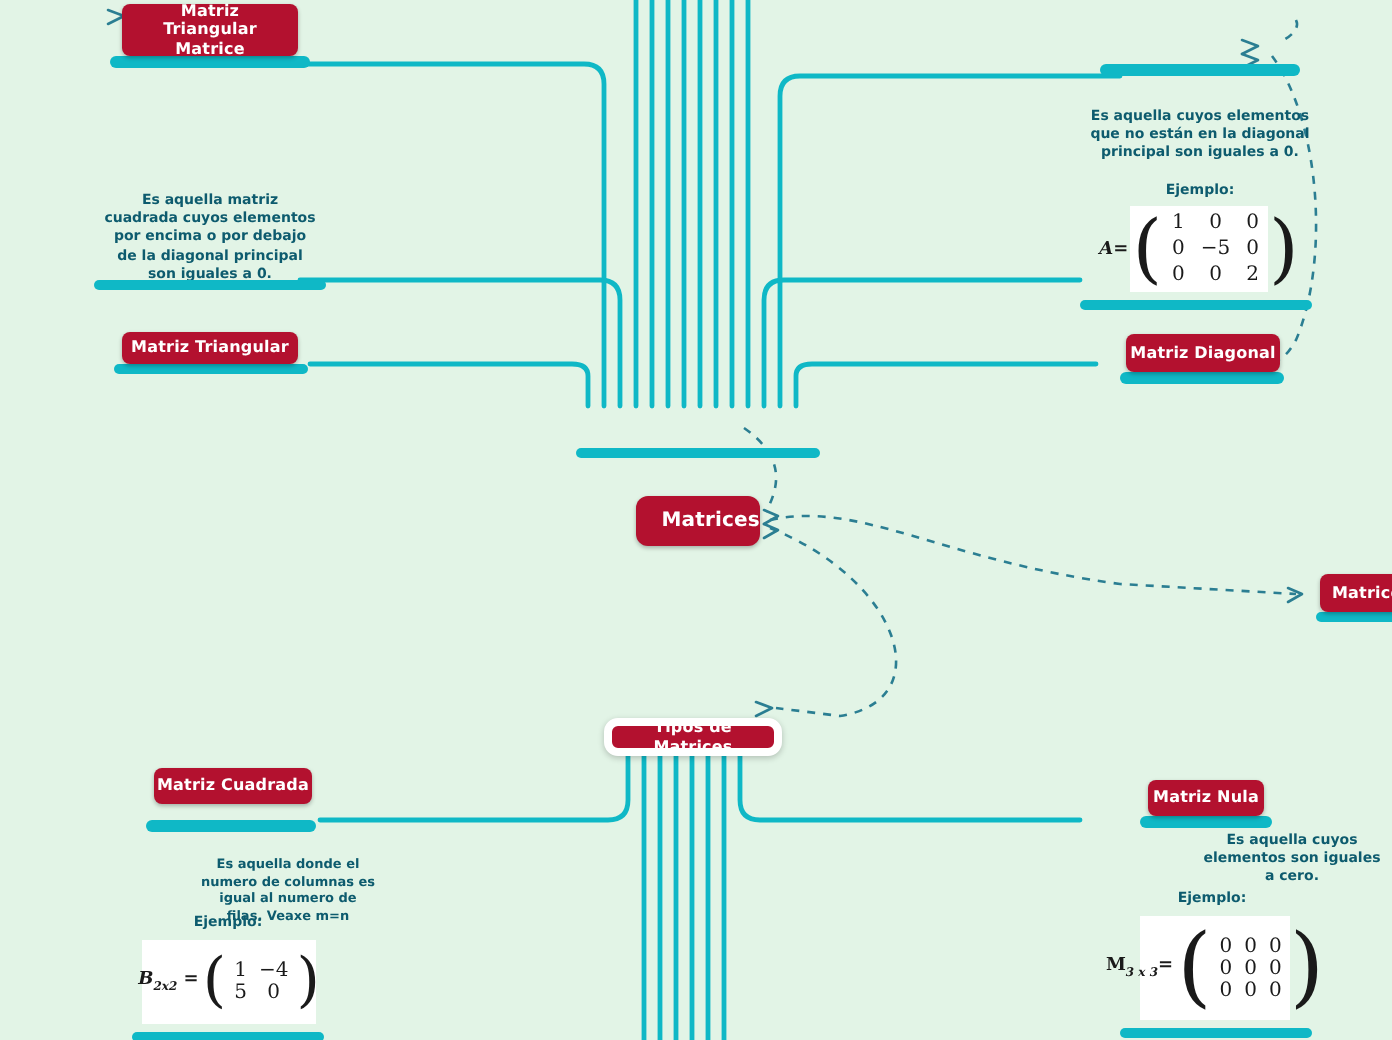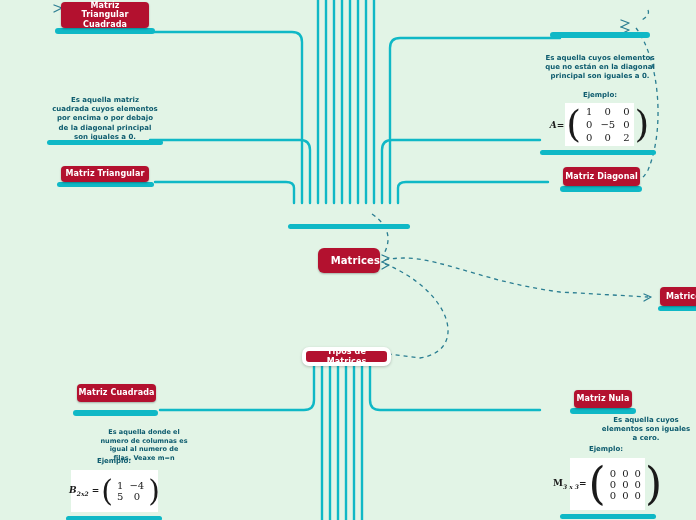--- a/index.html
+++ b/index.html
@@ -122,21 +122,21 @@
       <path d="M651 297 l-7 -3 M651 297 l-7 4"></path>
       <path d="M386 354 l-8 -3 M386 354 l-8 4"></path>
       <path d="M629 23 l-8 -3 M629 23 l-8 4"></path>
       <path d="M629 30 l-8 -3 M629 30 l-8 4"></path>
       <path d="M632 178 l-8 -3 M632 178 l-8 4"></path>
       <path d="M62 8 l-8 -3 M62 8 l-8 4"></path>
     </g>
   </svg>
 
   <div class="node" style="left:61px;top:2px;width:88px;height:26px;font-size:8px;padding:0 5px;">
-    <span>Matriz Triangular Cuadrada</span>
+    <span>Matriz Triangular Matrice</span>
   </div>
   <div class="bar" style="left:55px;top:28px;width:100px;height:6px;"></div>
 
   <div class="desc" style="left:52px;top:96px;width:106px;font-size:7px;">Es aquella matriz cuadrada cuyos elementos por encima o por debajo de la diagonal principal son iguales a 0.</div>
   <div class="bar" style="left:47px;top:140px;width:116px;height:5px;"></div>
 
   <div class="node" style="left:61px;top:166px;width:88px;height:16px;font-size:8px;">
     <span>Matriz Triangular</span>
   </div>
   <div class="bar" style="left:57px;top:182px;width:97px;height:5px;"></div>
@@ -170,21 +170,21 @@
   </div>
   <div class="bar" style="left:560px;top:186px;width:82px;height:6px;"></div>
 
   <div class="bar" style="left:288px;top:224px;width:122px;height:5px;"></div>
 
   <div class="node" style="left:318px;top:248px;width:62px;height:25px;font-size:10px;border-radius:6px;justify-content:flex-end;">
     <span>Matrices</span>
   </div>
 
 
-  <div class="node framed" style="left:302px;top:347px;width:89px;height:19px;font-size:8px;">
+  <div class="node framed" style="left:302px;top:359px;width:89px;height:19px;font-size:8px;">
     <span>Tipos de Matrices</span>
   </div>
 
   <div class="node" style="left:660px;top:287px;width:46px;height:19px;font-size:8px;justify-content:flex-start;padding-left:6px;">
     <span>Matrice</span>
   </div>
   <div class="bar" style="left:658px;top:306px;width:46px;height:5px;"></div>
 
   <div class="node" style="left:77px;top:384px;width:79px;height:18px;font-size:8px;">
     <span>Matriz Cuadrada</span>

